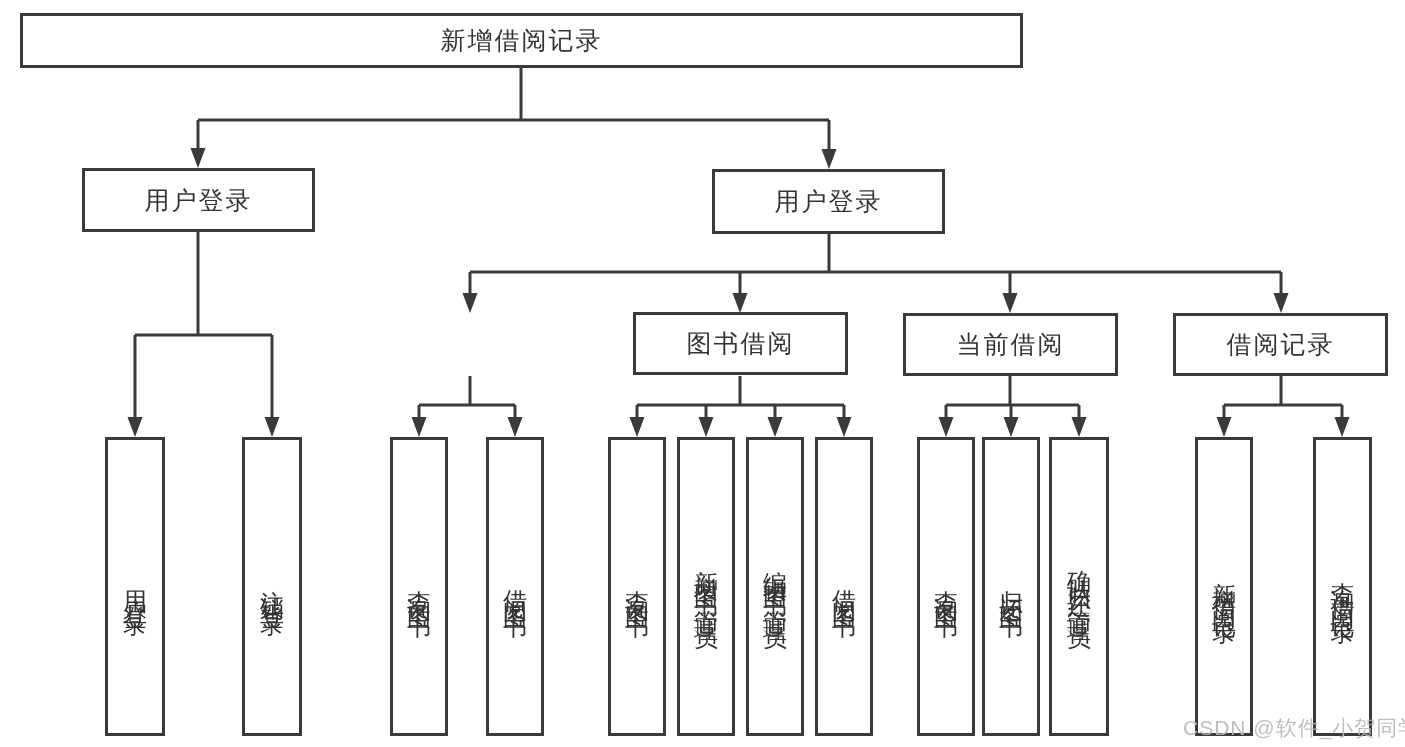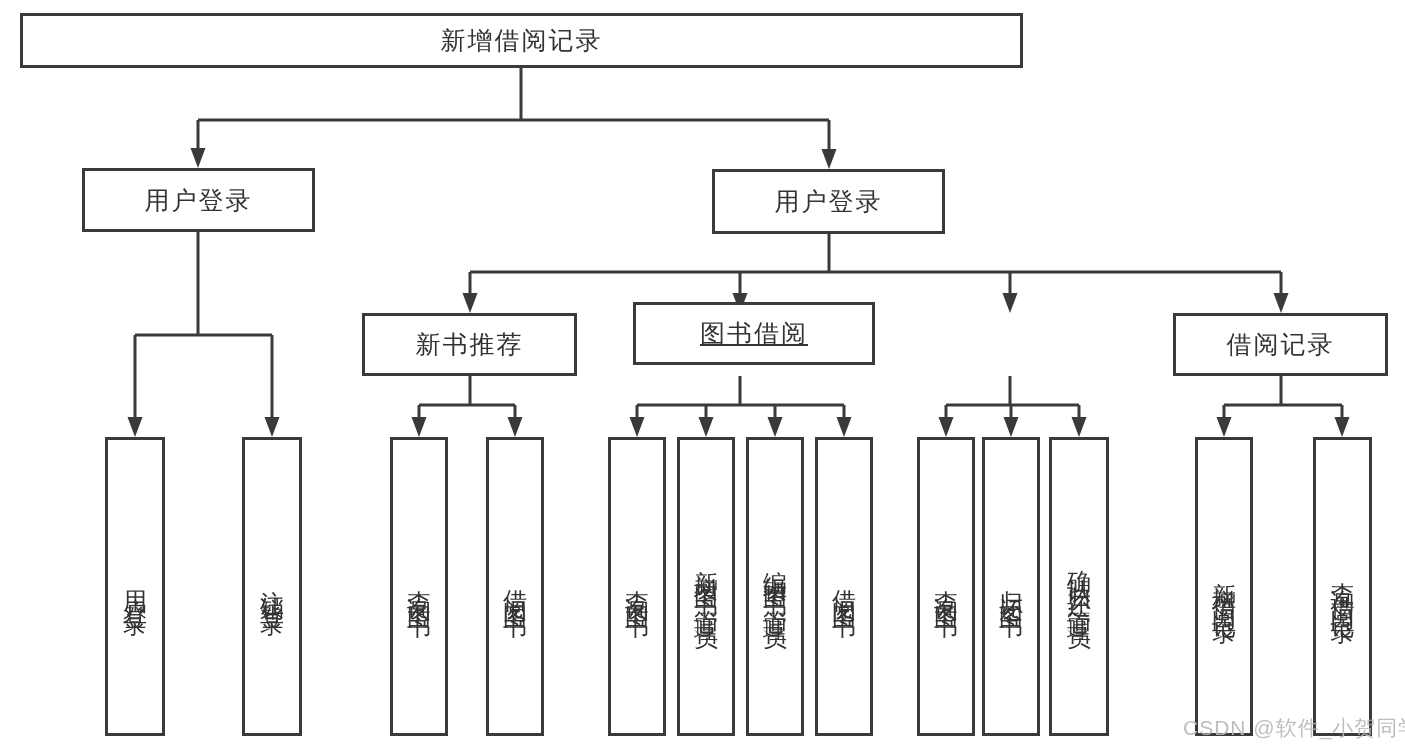--- a/index.html
+++ b/index.html
@@ -85,22 +85,22 @@
       M1071.5 417 L1086.5 417 L1079 437 Z
       M1216.5 417 L1231.5 417 L1224 437 Z
       M1334.5 417 L1349.5 417 L1342 437 Z"></path>
   </svg>
 
   <div class="node h-label" style="left:20px; top:13px; width:1003px; height:55px;">新增借阅记录</div>
 
   <div class="node h-label" style="left:82px; top:168px; width:233px; height:64px;">用户登录</div>
   <div class="node h-label" style="left:712px; top:169px; width:233px; height:65px;">用户登录</div>
 
-  <div class="node h-label" style="left:362px; top:313px; width:215px; height:63px;">新书推荐</div>
-  <div class="node h-label" style="left:633px; top:302px; width:242px; height:63px;text-decoration:underline;">图书借阅</div>
+  <div class="node h-label" style="left:633px; top:312px; width:215px; height:63px;">图书借阅</div>
+  <div class="node h-label" style="left:903px; top:313px; width:215px; height:63px;">当前借阅</div>
   <div class="node h-label" style="left:1173px; top:313px; width:215px; height:63px;">借阅记录</div>
 
   <div class="node v-label" style="left:105px; top:437px; width:60px; height:299px;">用户登录</div>
   <div class="node v-label" style="left:242px; top:437px; width:60px; height:299px;">注销登录</div>
 
   <div class="node v-label" style="left:390px; top:437px; width:58px; height:299px;">查询图书</div>
   <div class="node v-label" style="left:486px; top:437px; width:58px; height:299px;">借阅图书</div>
 
   <div class="node v-label" style="left:608px; top:437px; width:58px; height:299px;">查询图书</div>
   <div class="node v-label" style="left:677px; top:437px; width:58px; height:299px;">新增图书（管理员）</div>

